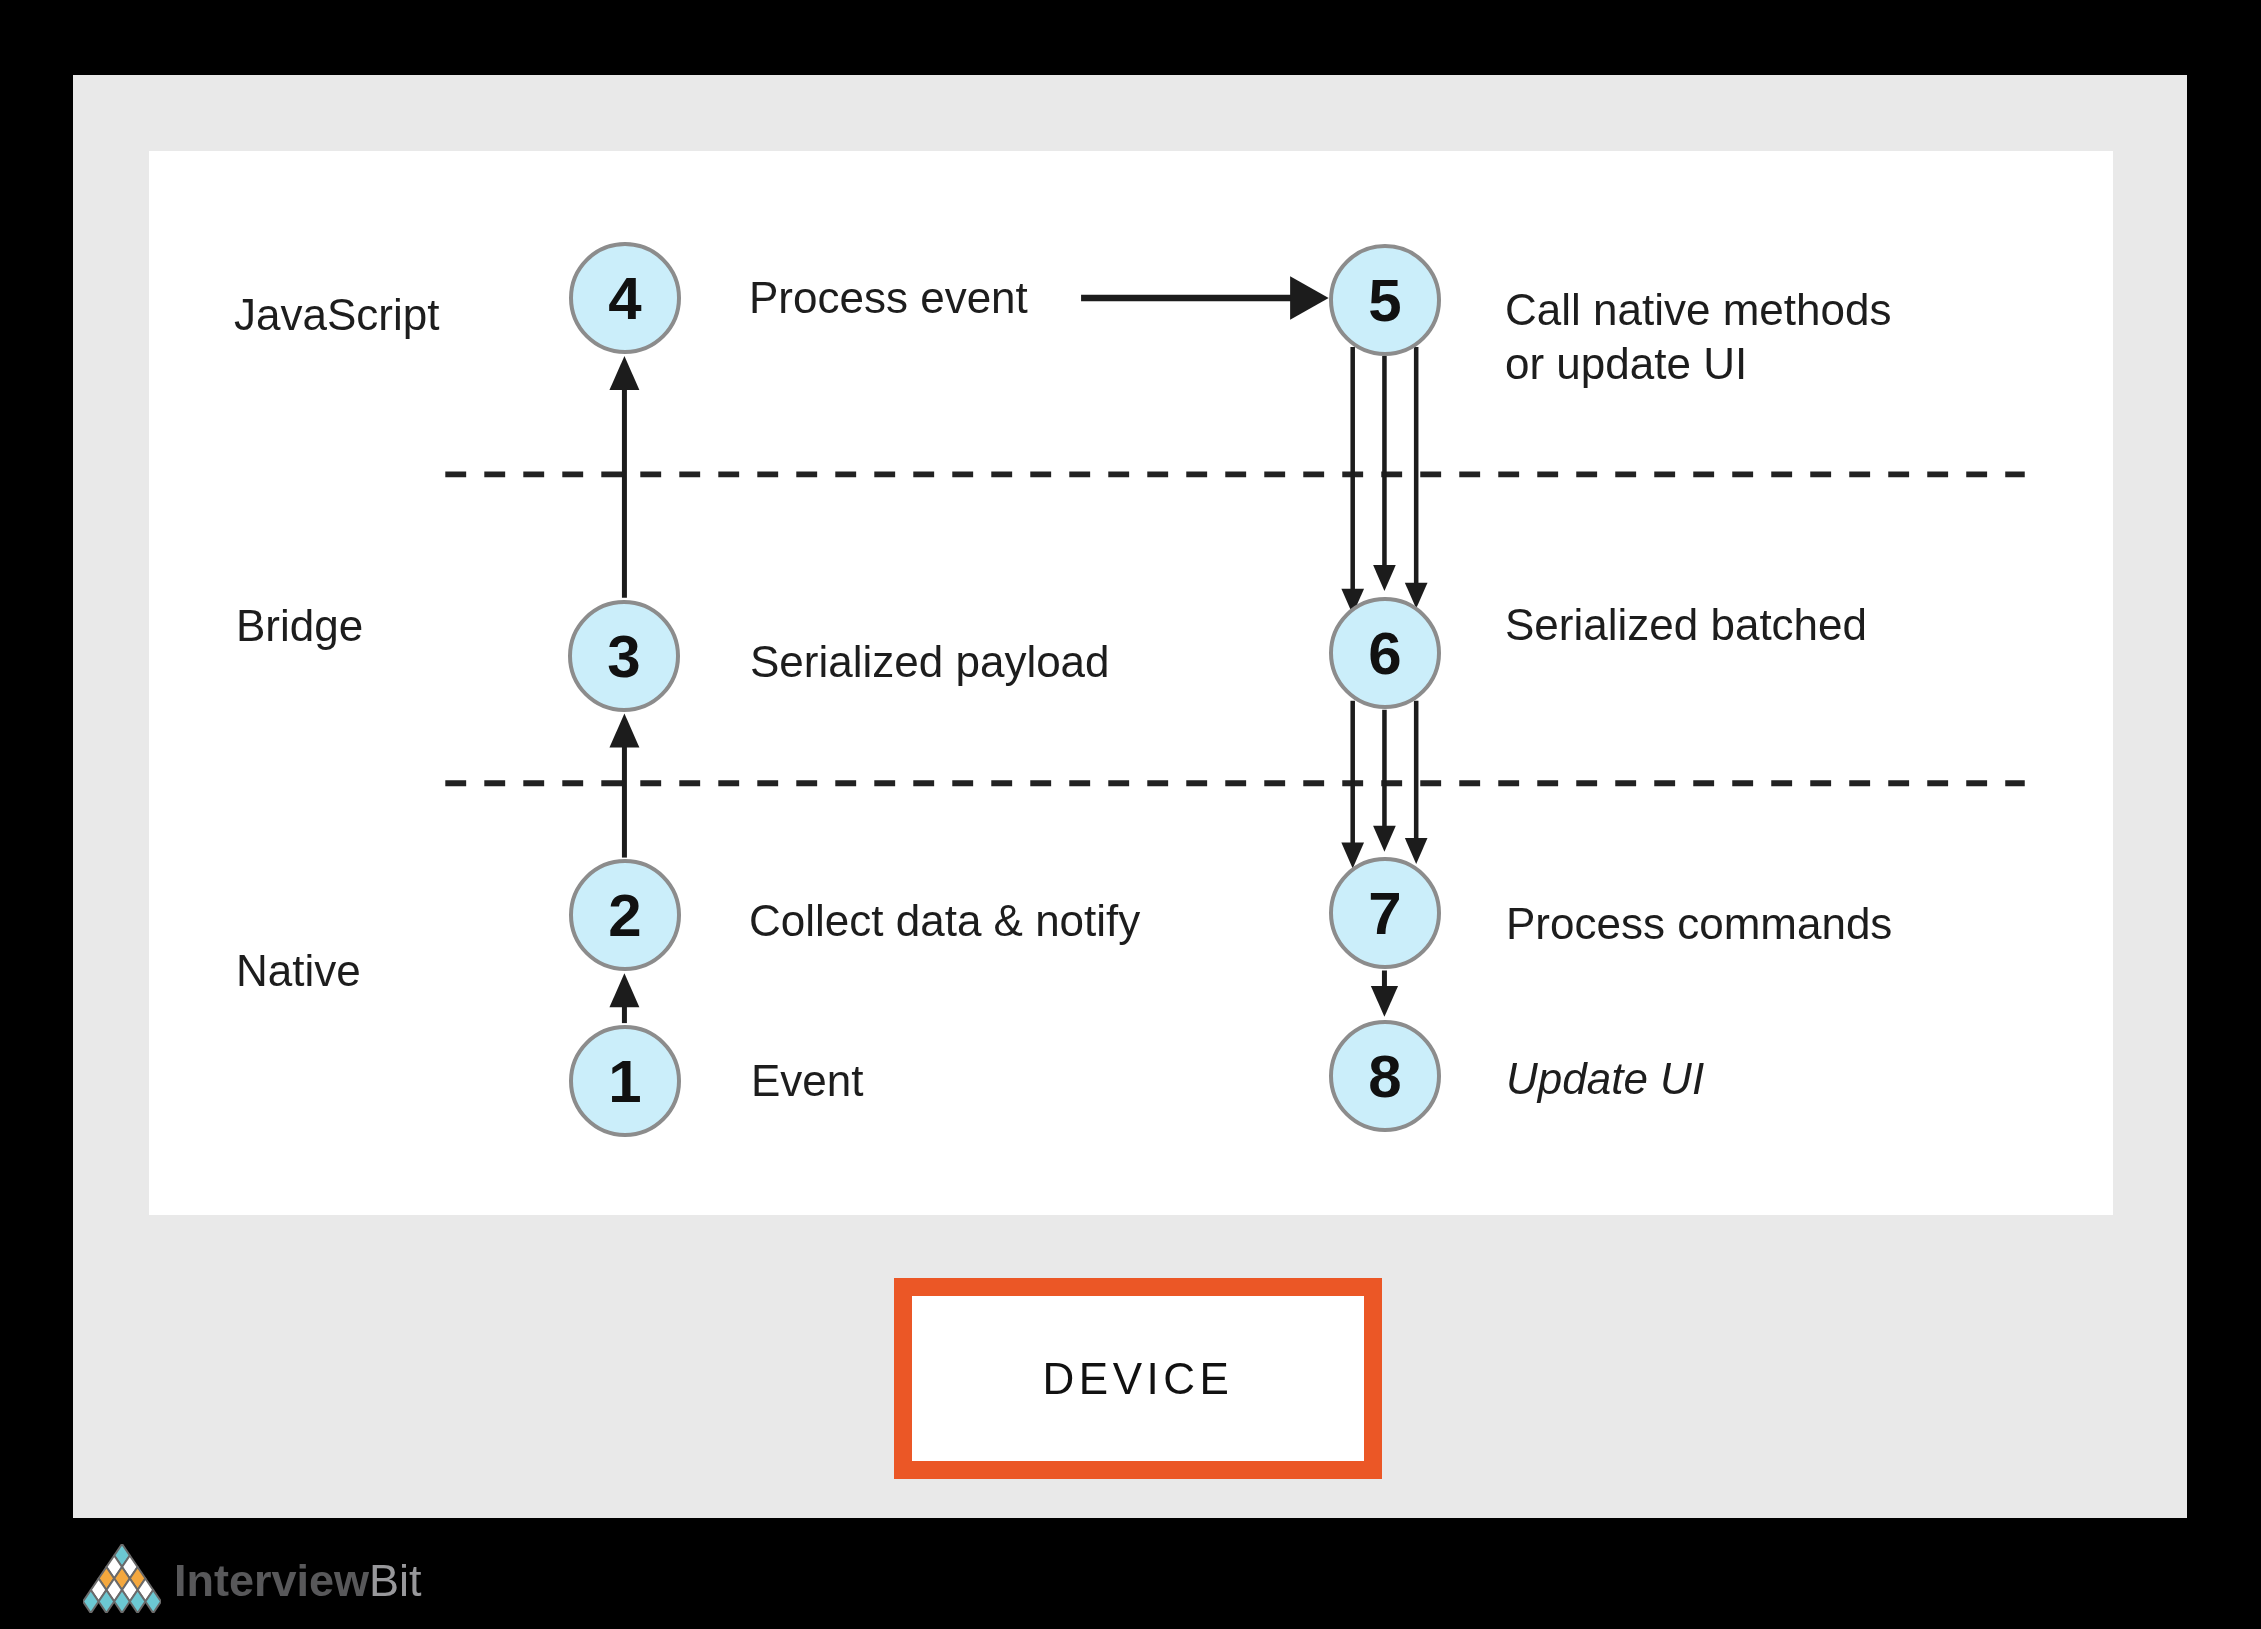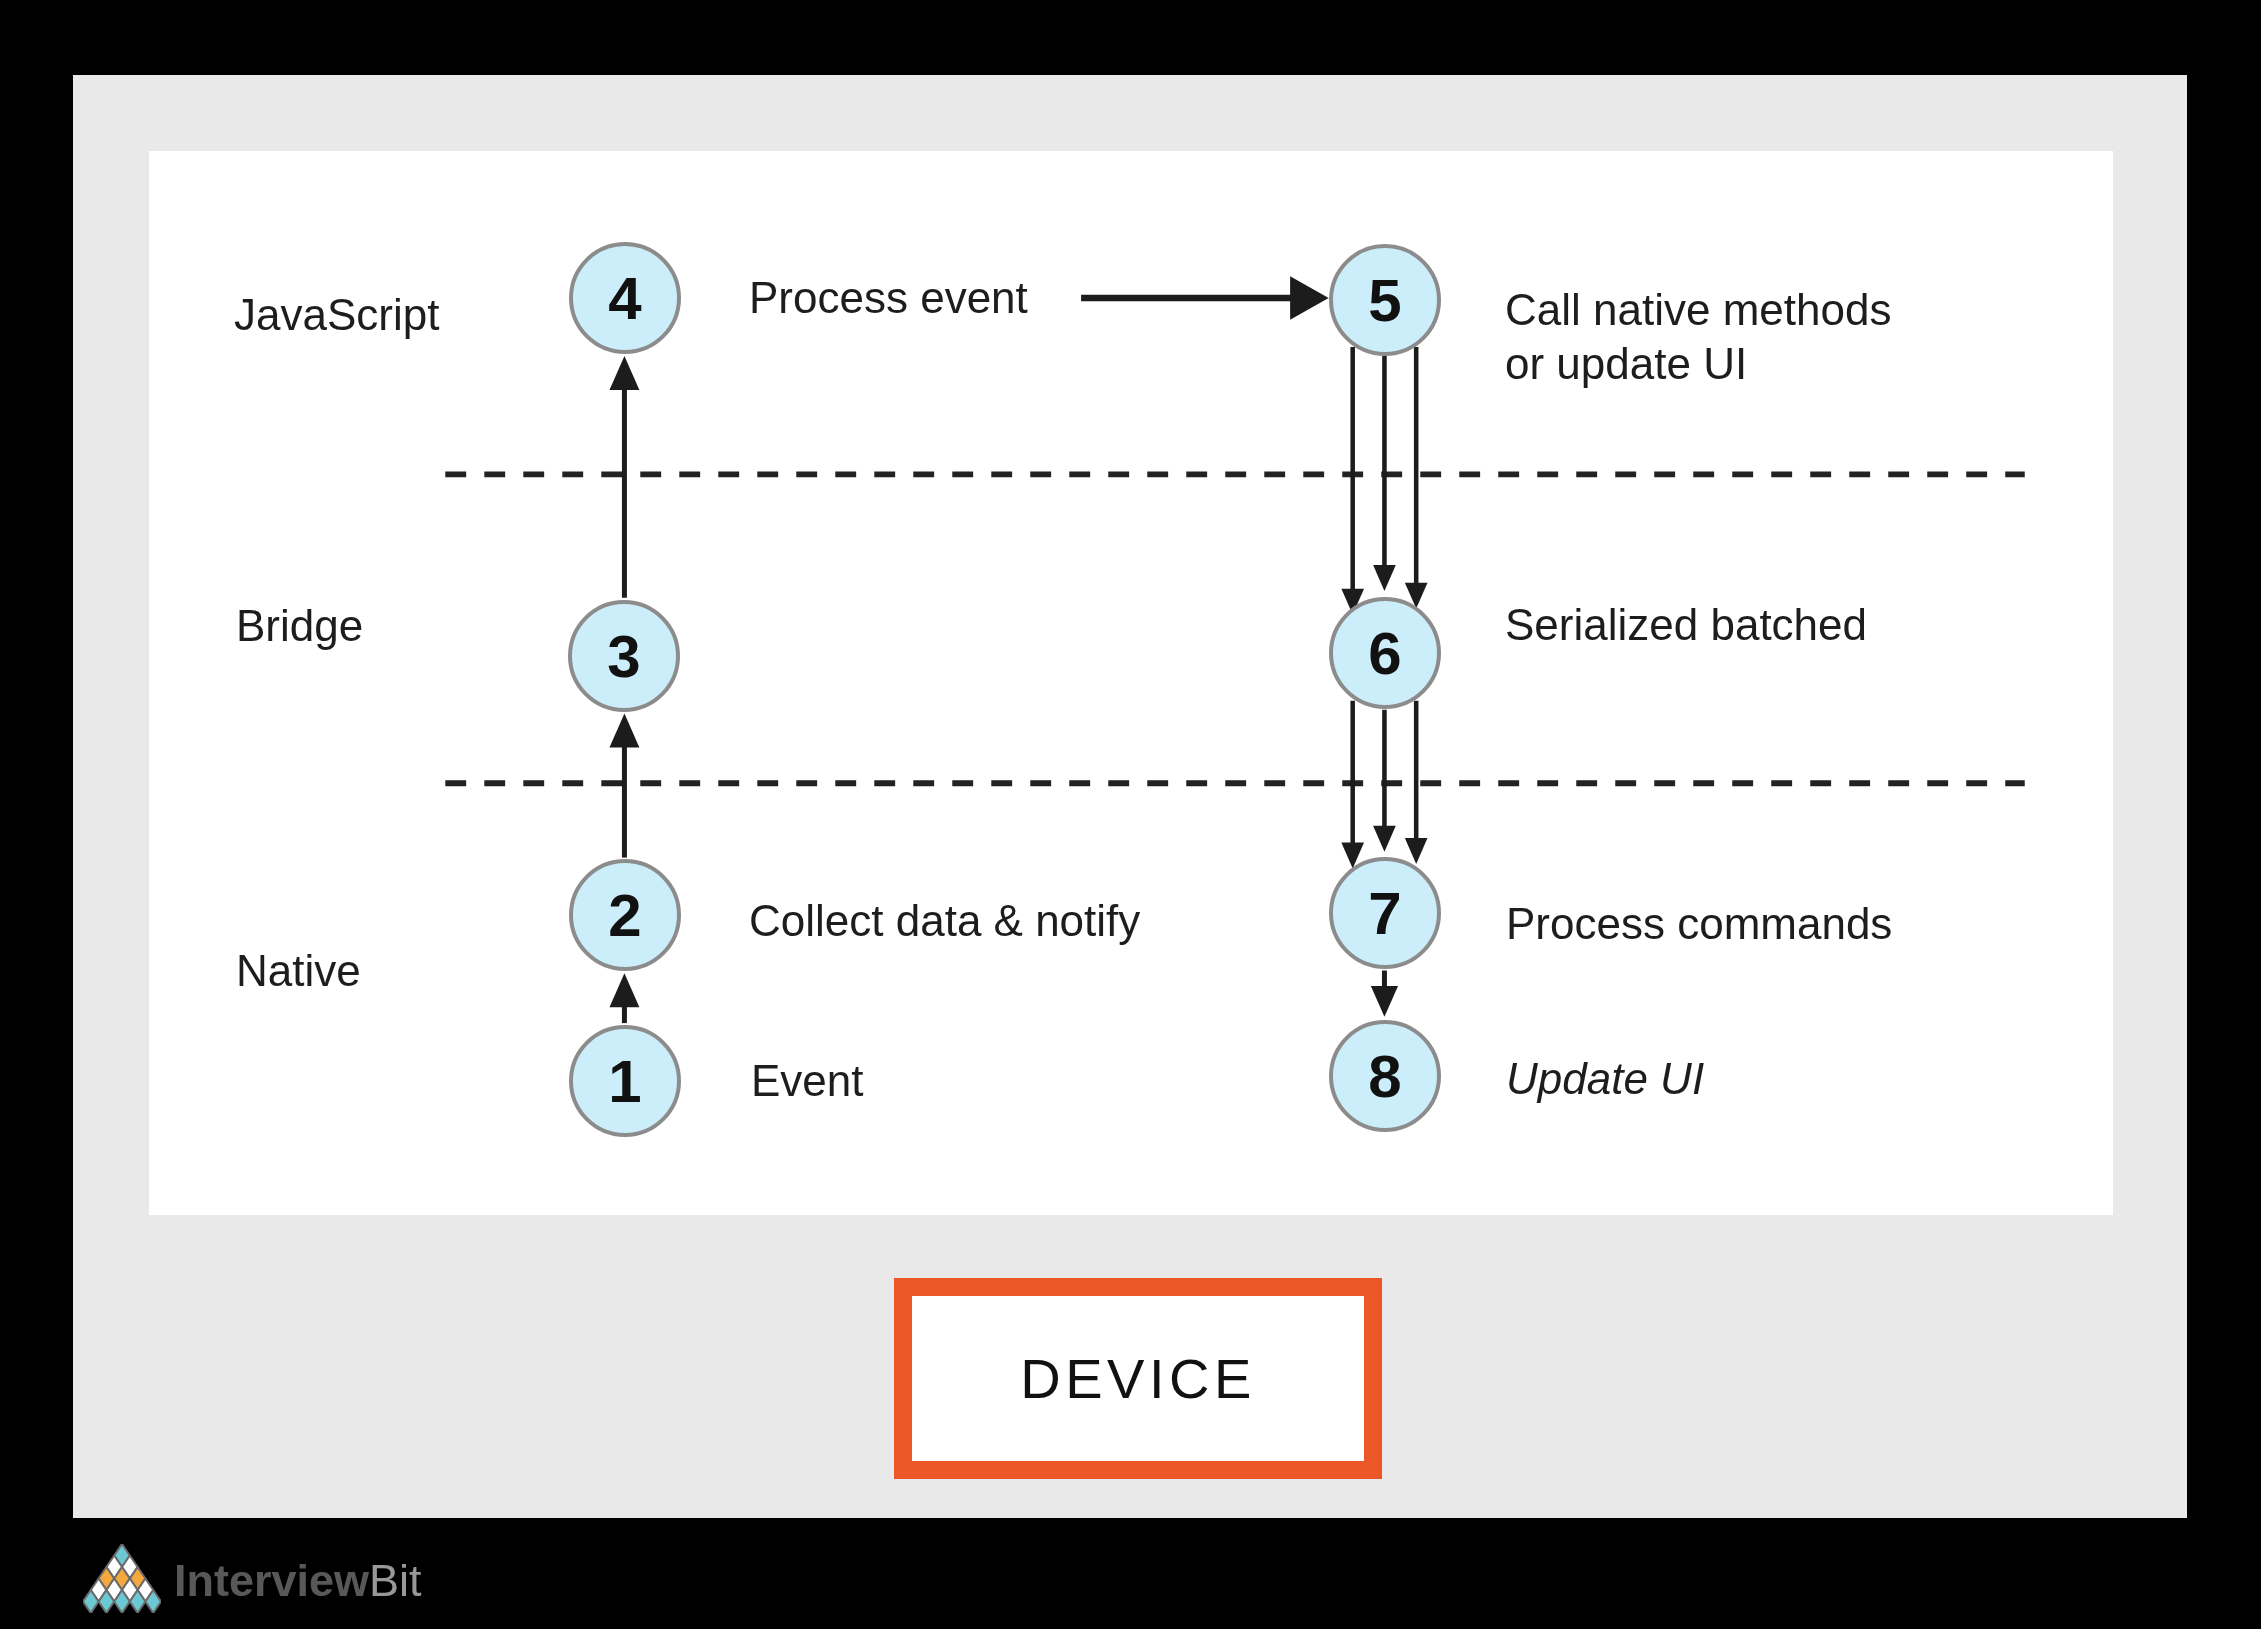--- a/index.html
+++ b/index.html
@@ -30,21 +30,21 @@
   .lbl-serialized-payload{left:750px;top:634px;}
   .lbl-collect{left:749px;top:893px;}
   .lbl-event{left:751px;top:1053px;}
   .lbl-call-native{left:1505px;top:283px;line-height:54px;}
   .lbl-serialized-batched{left:1505px;top:597px;}
   .lbl-process-commands{left:1506px;top:896px;}
   .lbl-update-ui{left:1506px;top:1051px;font-style:italic;}
 
   .device{position:absolute;left:894px;top:1278px;width:488px;height:201px;box-sizing:border-box;
           background:#FFFFFF;border:18px solid #EB5726;display:flex;align-items:center;justify-content:center;}
-  .device span{font-size:56px;letter-spacing:4.5px;color:#111;}
+  .device span{font-size:44px;letter-spacing:4.5px;color:#111;}
 
   .logo-pyramid{position:absolute;left:83px;top:1544px;}
   .logo-text{position:absolute;left:174px;top:1556px;font-size:45px;line-height:50px;white-space:nowrap;}
   .logo-text .p1{color:#58585A;font-weight:700;}
   .logo-text .p2{color:#98989B;font-weight:400;}
 </style>
 </head>
 <body>
 
 <div id="canvas">
@@ -121,20 +121,21 @@
       <span>6</span>
     </div>
   <div class="node n7">
       <span>7</span>
     </div>
   <div class="node n8">
       <span>8</span>
     </div>
 
   <div class="lbl lbl-process-event">Process event</div>
+  <div class="lbl lbl-serialized-payload">Serialized payload</div>
   <div class="lbl lbl-collect">Collect data &amp; notify</div>
   <div class="lbl lbl-event">Event</div>
   <div class="lbl lbl-call-native">
     <div>Call native methods</div>
     <div>or update UI</div>
   </div>
   <div class="lbl lbl-serialized-batched">
     <div>Serialized batched</div>
   </div>
   <div class="lbl lbl-process-commands">Process commands</div>

